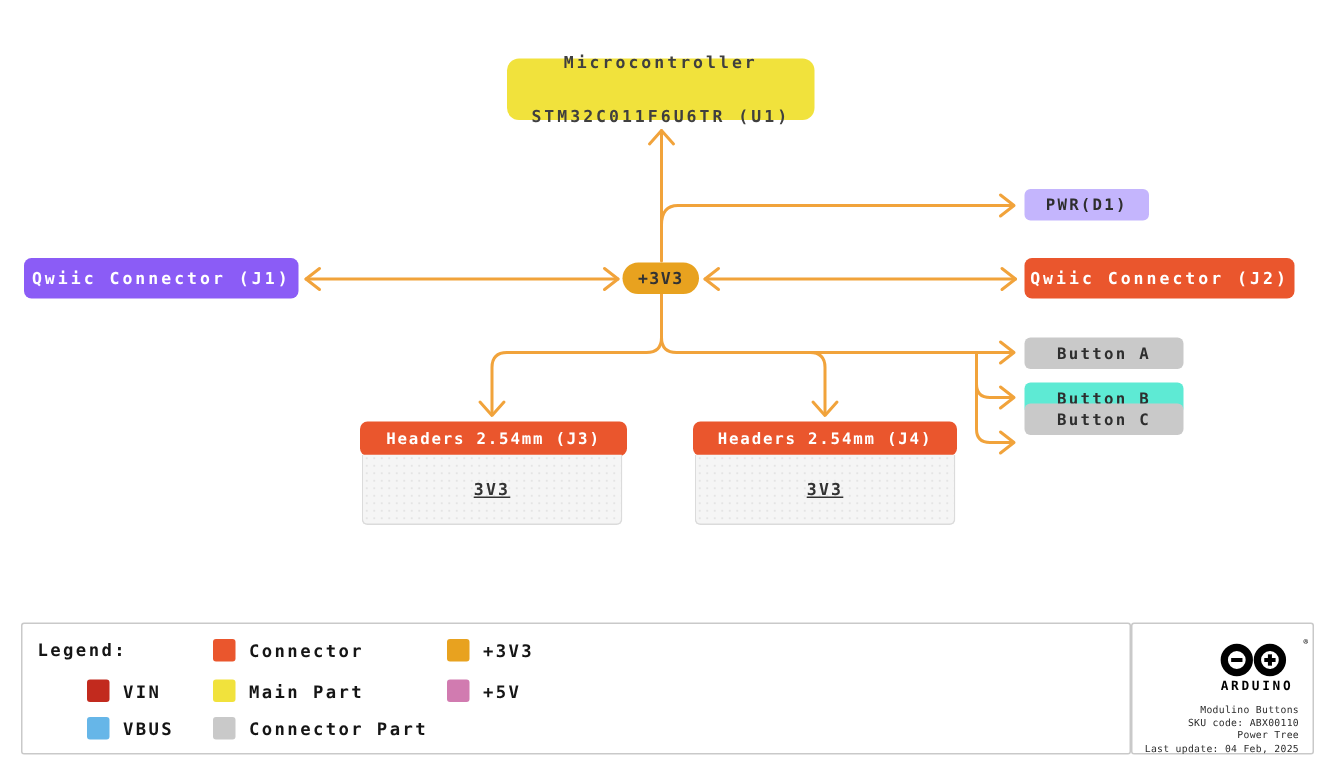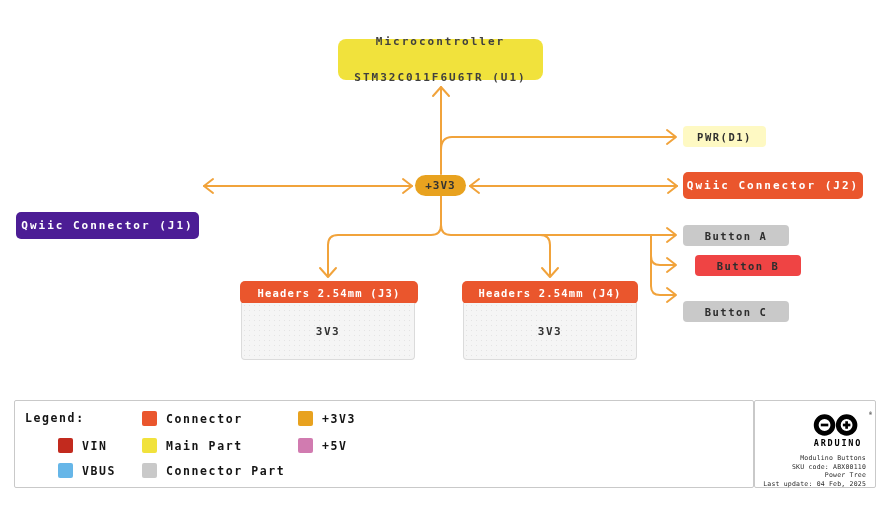--- a/index.html
+++ b/index.html
@@ -23,38 +23,38 @@
     font-size:11px; letter-spacing:1px; color:#333;
   }
   .qwiic-j1 { left:16px;  top:172px; width:183px; height:27px; border-radius:5px;
     font-size:11px; letter-spacing:2px; color:#fff; }
   .qwiic-j2 { left:683px; top:172px; width:180px; height:27px; border-radius:5px;
     font-size:11px; letter-spacing:2px; color:#fff; }
   .pwr { left:683px; top:126px; width:83px;  height:21px; border-radius:4px;
     font-size:10.5px; letter-spacing:1.5px; color:#2e2e2e; }
   .btn { left:683px; width:106px; height:21px; border-radius:4px;
     font-size:10.5px; letter-spacing:1.5px; color:#2e2e2e; }
-  .btn-a { top:225px; } .btn-b { top:255px; } .btn-c { top:301px; }
+  .btn-a { top:225px; } .btn-b { top:255px; } .btn-c { top:269px; }
 
   .hdr-bar { height:23px; border-radius:5px; font-size:10.5px; letter-spacing:1.2px; color:#fff; }
   .hdr-j3 { left:240px; top:281px; width:178px; }
   .hdr-j4 { left:462px; top:281px; width:176px; }
   .hdr-body {
-    position:absolute; width:174px; height:57px; top:303px;
+    position:absolute; width:174px; height:47px; top:303px;
     background-color:#f5f5f5;
     background-image:radial-gradient(#e4e4e4 0.8px, transparent 0.9px);
     background-size:5px 5px;
     border:1px solid #dbdbdb; border-top:none; border-radius:0 0 4px 4px;
     display:flex; align-items:center; justify-content:center;
-    font-weight:bold; font-size:11px; letter-spacing:1.5px; color:#333; box-sizing:border-box;
+    font-weight:bold; font-size:11px; letter-spacing:1.5px; color:#333; box-sizing:border-box;text-decoration:underline;
   }
   .body-j3 { left:241px; } .body-j4 { left:463px; }
 
   .panel {
-    position:absolute; top:400px; height:88px; background:#fff;
+    position:absolute; top:415px; height:88px; background:#fff;
     border:1.5px solid #c9c9c9; border-radius:2px; box-sizing:border-box;
   }
   #legend { left:14px; width:740px; }
   #infobox { right:14px; width:122px; display:flex; flex-direction:column; align-items:flex-end; padding:10px 9px; }
 
   .legend-item { position:absolute; display:flex; align-items:center; gap:9px; height:15px;padding-left:33px; }
   .legend-swatch { width:15px; height:15px; border-radius:2px; flex:0 0 auto; }
   .legend-label, .legend-title {
     font-weight:bold; font-size:11.5px; letter-spacing:1.6px; color:#151515; white-space:nowrap;
   }
@@ -108,28 +108,28 @@
     </g>
   </svg>
 
   <div class="node mcu" style="background-color: rgb(241, 226, 60);">
     <div>Microcontroller</div>
     <div>STM32C011F6U6TR (U1)</div>
   </div>
 
   <div class="node pill" style="background-color: rgb(232, 162, 31);">+3V3</div>
 
-  <div class="node qwiic-j1" style="background-color: #4c1d95; margin-top: 40px;">Qwiic Connector (J1)</div>
+  <div class="node qwiic-j1" style="background-color: #8b5cf6;">Qwiic Connector (J1)</div>
 
   <div class="node qwiic-j2" style="background-color: rgb(234, 86, 45);">Qwiic Connector (J2)</div>
 
-  <div class="node pwr" style="background-color: #fef9c3;">PWR(D1)</div>
+  <div class="node pwr" style="background-color: #c4b5fd;">PWR(D1)</div>
 
   <div class="node btn btn-a" style="background-color: rgb(201, 201, 201);">Button A</div>
-  <div class="node btn btn-b" style="background-color: #ef4444; margin-left: 12px;">Button B</div>
+  <div class="node btn btn-b" style="background-color: #5eead4;">Button B</div>
   <div class="node btn btn-c" style="background-color: rgb(201, 201, 201);">Button C</div>
 
   <div class="node hdr-bar hdr-j3" style="background-color: rgb(234, 86, 45);">Headers 2.54mm (J3)</div>
   <div class="hdr-body body-j3">3V3</div>
 
   <div class="node hdr-bar hdr-j4" style="background-color: rgb(234, 86, 45);">Headers 2.54mm (J4)</div>
   <div class="hdr-body body-j4">3V3</div>
 
   <div class="panel" id="legend">
     <div class="legend-title lr1 lc1">Legend:</div>

